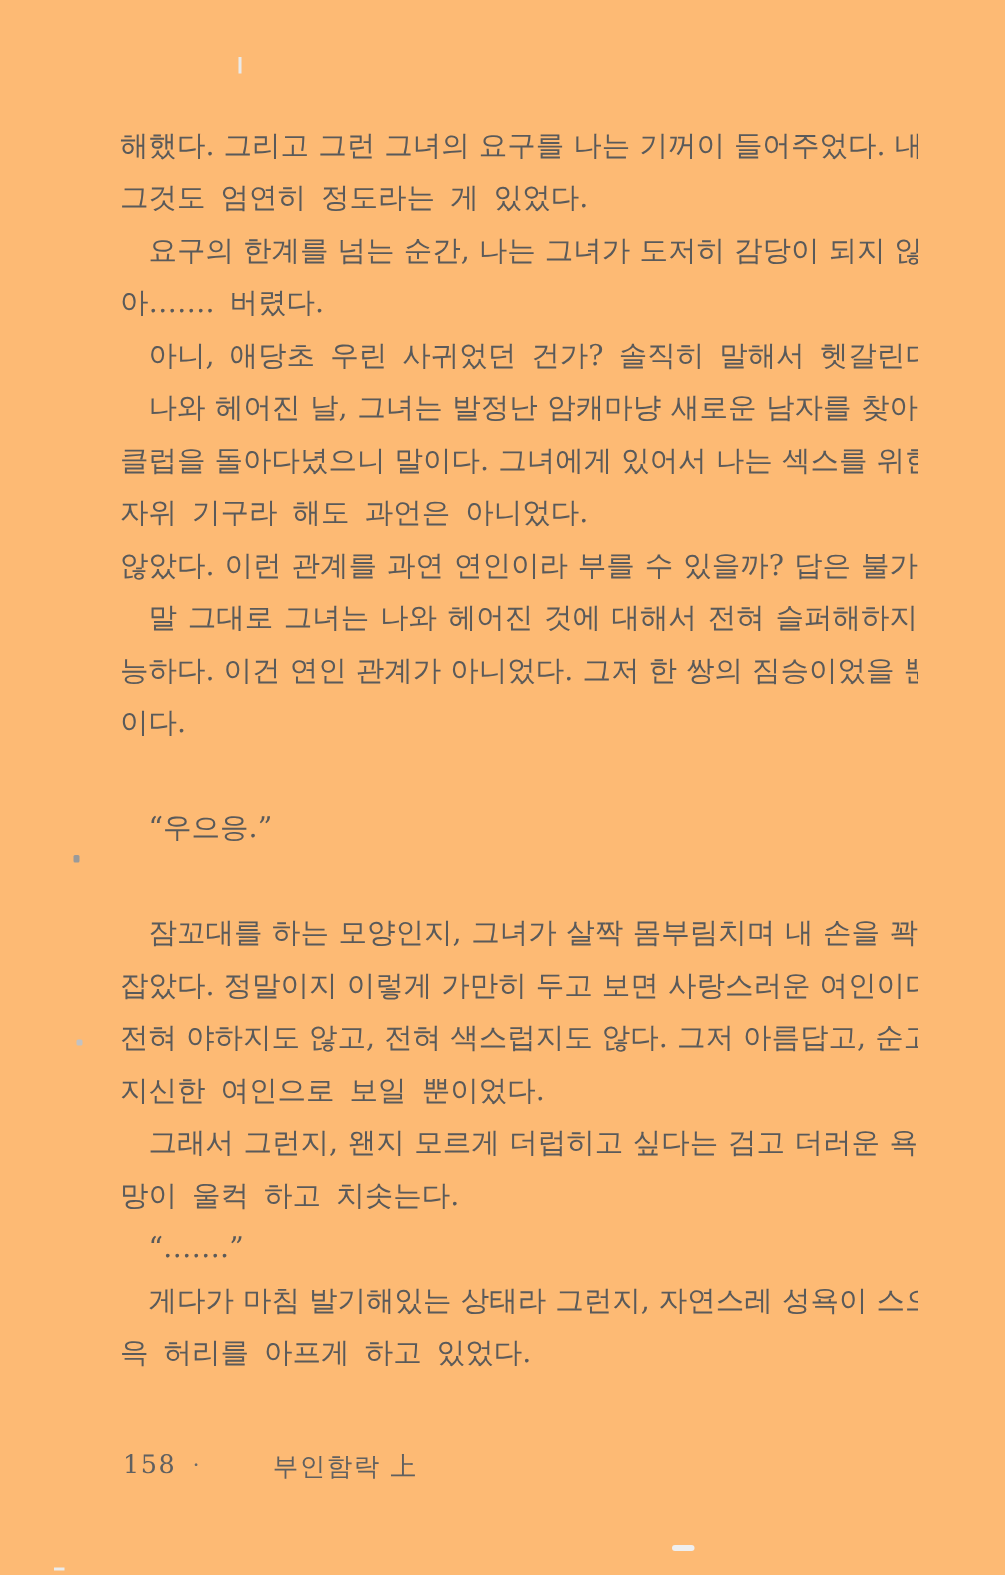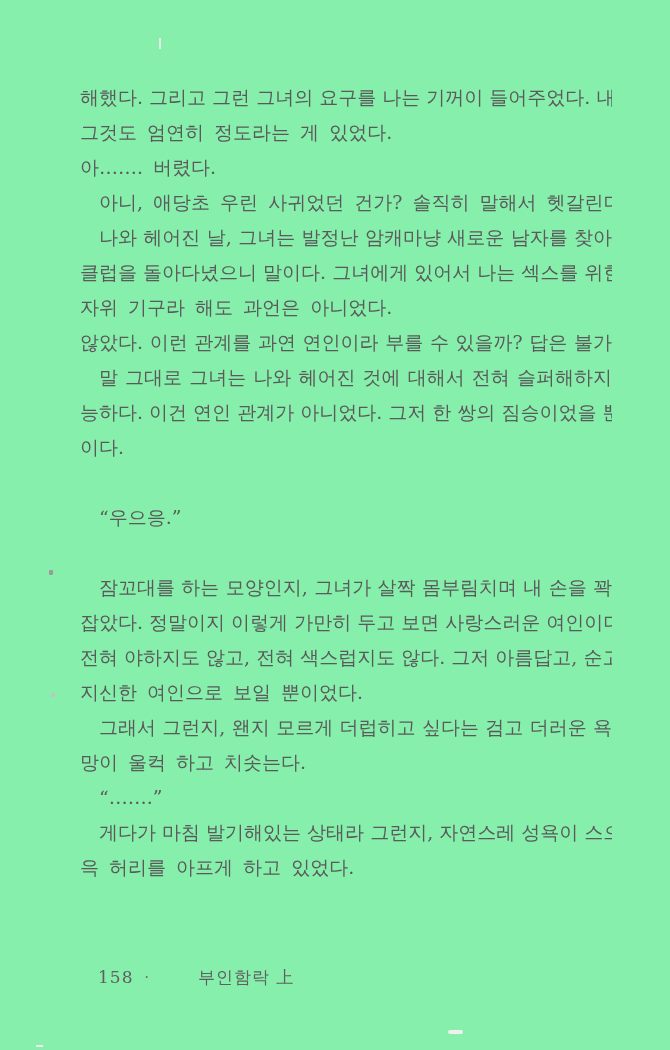--- a/index.html
+++ b/index.html
@@ -4,21 +4,21 @@
 <style>
   html, body {
     margin: 0;
     padding: 0;
     background: #ffffff;
   }
   .page {
     position: relative;
     width: 670px;
     height: 1050px;
-    background: #86efac;
+    background: #fdba74;
     overflow: hidden;
     font-family: "DejaVu Serif", "Liberation Serif", serif;
   }
   .text-block {
     position: absolute;
     left: 80px;
     top: 80px;
     width: 532px;
   }
   .line {
@@ -37,21 +37,21 @@
     word-spacing: 4px;
   }
   .line.indent {
     text-indent: 19px;
   }
   .line.blank {
     height: 35px;
   }
   .footer {
     position: absolute;
-    left: 98px;
+    left: 82px;
     top: 964px;
     height: 26px;
     display: flex;
     align-items: center;
     color: #606060;
     font-size: 17px;
     text-align: right;
   }
   .footer .pnum {
     letter-spacing: 1px;
@@ -77,20 +77,21 @@
   .mark-bl     { left: 36px;  top: 1045px; width: 7px;  height: 2px; background: #ececec; }
 </style>
 </head>
 <body>
 
 <div class="page">
 
   <div class="text-block">
       <div class="line">해했다. 그리고 그런 그녀의 요구를 나는 기꺼이 들어주었다. 내</div>
       <div class="line no-j">그것도 엄연히 정도라는 게 있었다.</div>
+      <div class="line indent">요구의 한계를 넘는 순간, 나는 그녀가 도저히 감당이 되지 않</div>
       <div class="line no-j">아……. 버렸다.</div>
       <div class="line indent no-j">아니, 애당초 우린 사귀었던 건가? 솔직히 말해서 헷갈린다.</div>
       <div class="line indent">나와 헤어진 날, 그녀는 발정난 암캐마냥 새로운 남자를 찾아</div>
       <div class="line">클럽을 돌아다녔으니 말이다. 그녀에게 있어서 나는 섹스를 위한</div>
       <div class="line no-j">자위 기구라 해도 과언은 아니었다.</div>
       <div class="line">않았다. 이런 관계를 과연 연인이라 부를 수 있을까? 답은 불가</div>
       <div class="line indent">말 그대로 그녀는 나와 헤어진 것에 대해서 전혀 슬퍼해하지</div>
       <div class="line">능하다. 이건 연인 관계가 아니었다. 그저 한 쌍의 짐승이었을 뿐</div>
       <div class="line no-j">이다.</div>
       <div class="line no-j blank"></div>

